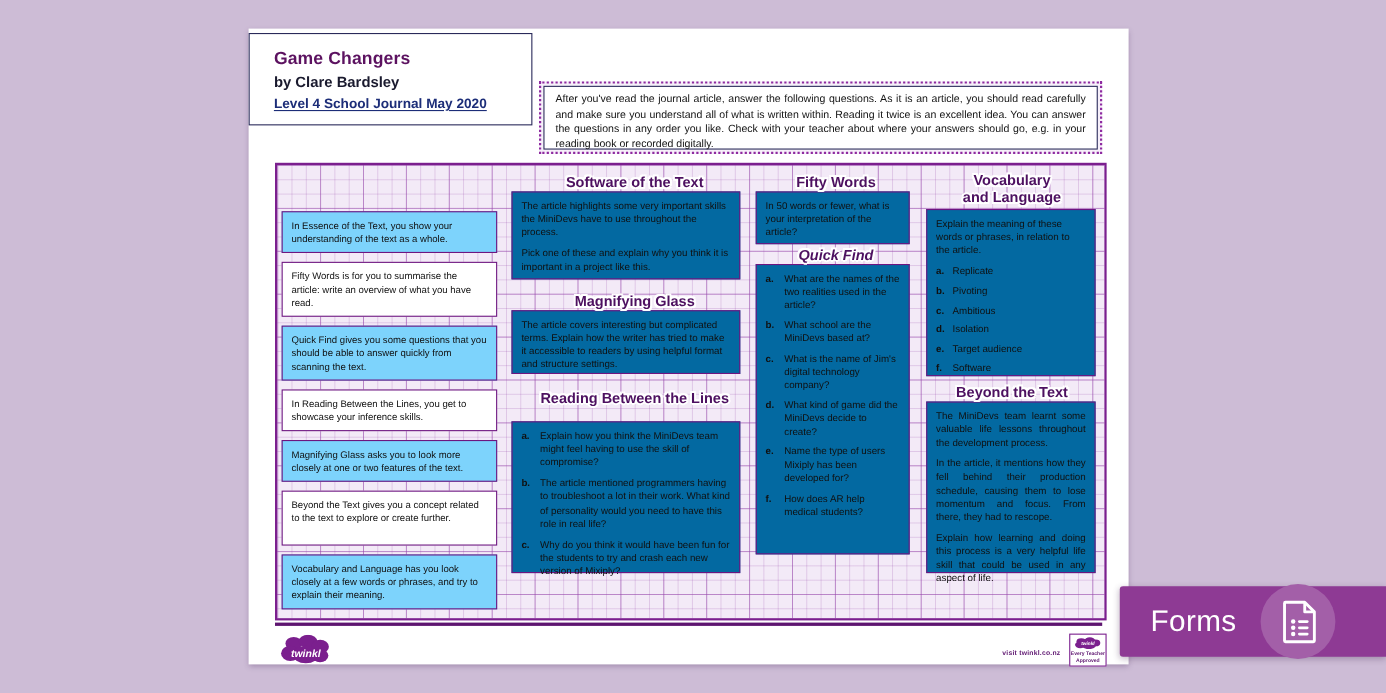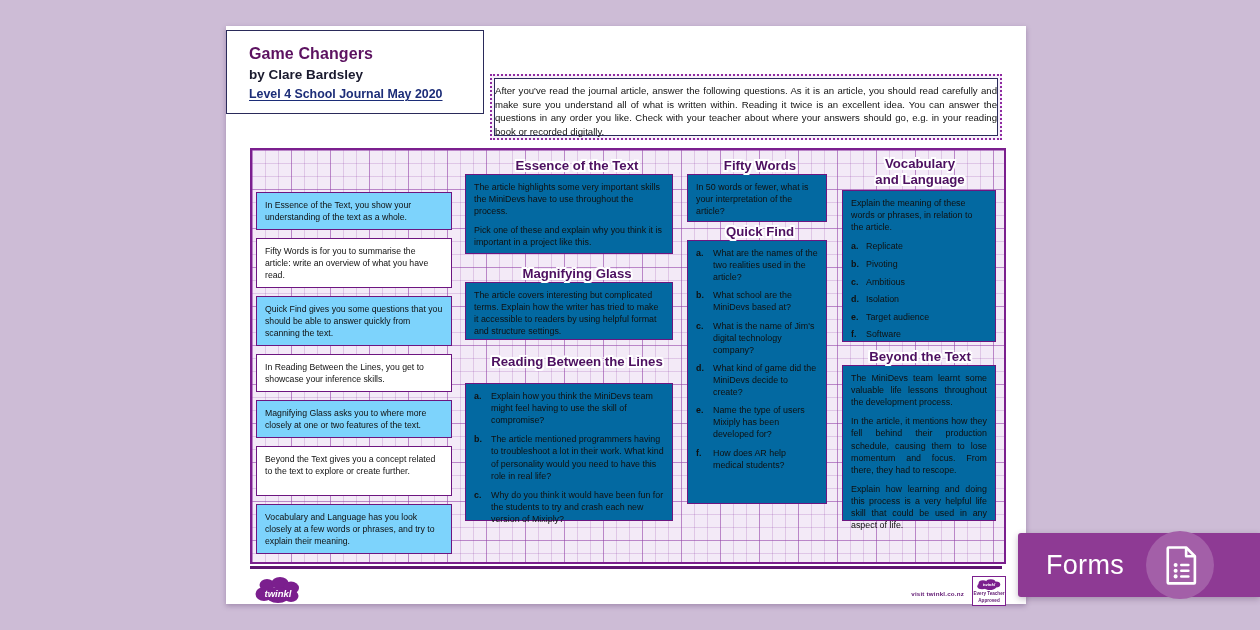--- a/index.html
+++ b/index.html
@@ -37,21 +37,21 @@
   #titlecard .t2{font-size:13.5px;font-weight:bold;color:#1a1a2e;margin-top:4px;}
   #titlecard .t3{font-size:12.4px;font-weight:bold;color:#1c2d78;margin-top:5px;
     text-decoration:underline;text-underline-offset:2px;}
   
   #instr{
     position:absolute;left:264px;top:48px;width:512px;height:66px;z-index:30;
     border:2px dotted #8e2aa0;background:#f7f0fa;padding:2px;box-sizing:border-box;
   }
   #instr .inner{
     background:#ffffff;border:1px solid #2a2a5a;height:100%;box-sizing:border-box;
-    padding:5px 0;font-size:9.6px;line-height:1.42;color:#121212;text-align:justify;
+    padding:5px 10px;font-size:9.6px;line-height:1.42;color:#121212;text-align:justify;
   }
   
   .hdr{
     position:absolute;z-index:20;
     font-size:13.2px;font-weight:bold;color:#4d1060;text-align:center;
     text-shadow:-1.6px -1.6px 0 #fff,1.6px -1.6px 0 #fff,-1.6px 1.6px 0 #fff,
                 1.6px 1.6px 0 #fff,0 -1.8px 0 #fff,0 1.8px 0 #fff,
                 -1.8px 0 0 #fff,1.8px 0 0 #fff;
     white-space:nowrap;
   }
@@ -124,25 +124,25 @@
   </div>
 
   <div id="instr">
     <div class="inner">After you've read the journal article, answer the following questions. As it is an article, you should read carefully and make sure you understand all of what is written within. Reading it twice is an excellent idea. You can answer the questions in any order you like. Check with your teacher about where your answers should go, e.g. in your reading book or recorded digitally.</div>
   </div>
 
   <div class="legend alt" style="top:166px;height:38px;"><span>In Essence of the Text, you show your understanding of the text as a whole.</span></div>
   <div class="legend plain" style="top:212px;height:50px;"><span>Fifty Words is for you to summarise the article: write an overview of what you have read.</span></div>
   <div class="legend alt" style="top:270px;height:50px;"><span>Quick Find gives you some questions that you should be able to answer quickly from scanning the text.</span></div>
   <div class="legend plain" style="top:328px;height:38px;"><span>In Reading Between the Lines, you get to showcase your inference skills.</span></div>
-  <div class="legend alt" style="top:374px;height:38px;"><span>Magnifying Glass asks you to where more closely at one or two features of the text.</span></div>
+  <div class="legend alt" style="top:374px;height:38px;"><span>Magnifying Glass asks you to look more closely at one or two features of the text.</span></div>
   <div class="legend plain" style="top:420px;height:50px;"><span>Beyond the Text gives you a concept related to the text to explore or create further.</span></div>
   <div class="legend alt" style="top:478px;height:50px;"><span>Vocabulary and Language has you look closely at a few words or phrases, and try to explain their meaning.</span></div>
 
-  <div class="hdr" style="left:242px;top:132px;width:218px;">Essence of the Text</div>
+  <div class="hdr" style="left:242px;top:132px;width:218px;">Software of the Text</div>
   <div class="box" style="left:239px;top:148px;width:208px;height:80px;">
     <p>The article highlights some very important skills the MiniDevs have to use throughout the process.</p>
     <p>Pick one of these and explain why you think it is important in a project like this.</p>
   </div>
 
   <div class="hdr" style="left:242px;top:240px;width:218px;">Magnifying Glass</div>
   <div class="box" style="left:239px;top:256px;width:208px;height:58px;">
     <p>The article covers interesting but complicated terms. Explain how the writer has tried to make it accessible to readers by using helpful format and structure settings.</p>
   </div>
 
@@ -153,21 +153,21 @@
       <li><span class="lt">b.</span><span>The article mentioned programmers having to troubleshoot a lot in their work. What kind of personality would you need to have this role in real life?</span></li>
       <li><span class="lt">c.</span><span>Why do you think it would have been fun for the students to try and crash each new version of Mixiply?</span></li>
     </ol>
   </div>
 
   <div class="hdr" style="left:460px;top:132px;width:148px;">Fifty Words</div>
   <div class="box" style="left:461px;top:148px;width:140px;height:48px;">
     <p>In 50 words or fewer, what is your interpretation of the article?</p>
   </div>
 
-  <div class="hdr" style="left:460px;top:198px;width:148px;">Quick Find</div>
+  <div class="hdr" style="left:460px;top:198px;width:148px;font-style:italic;">Quick Find</div>
   <div class="box" style="left:461px;top:214px;width:140px;height:264px;">
     <ol class="alpha tight">
       <li><span class="lt">a.</span><span>What are the names of the two realities used in the article?</span></li>
       <li><span class="lt">b.</span><span>What school are the MiniDevs based at?</span></li>
       <li><span class="lt">c.</span><span>What is the name of Jim's digital technology company?</span></li>
       <li><span class="lt">d.</span><span>What kind of game did the MiniDevs decide to create?</span></li>
       <li><span class="lt">e.</span><span>Name the type of users Mixiply has been developed for?</span></li>
       <li><span class="lt">f.</span><span>How does AR help medical students?</span></li>
     </ol>
   </div>

